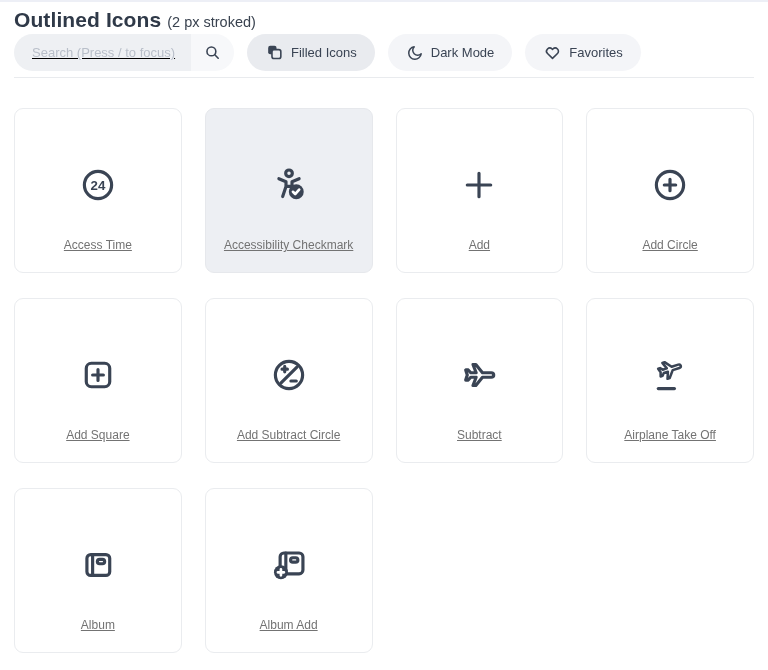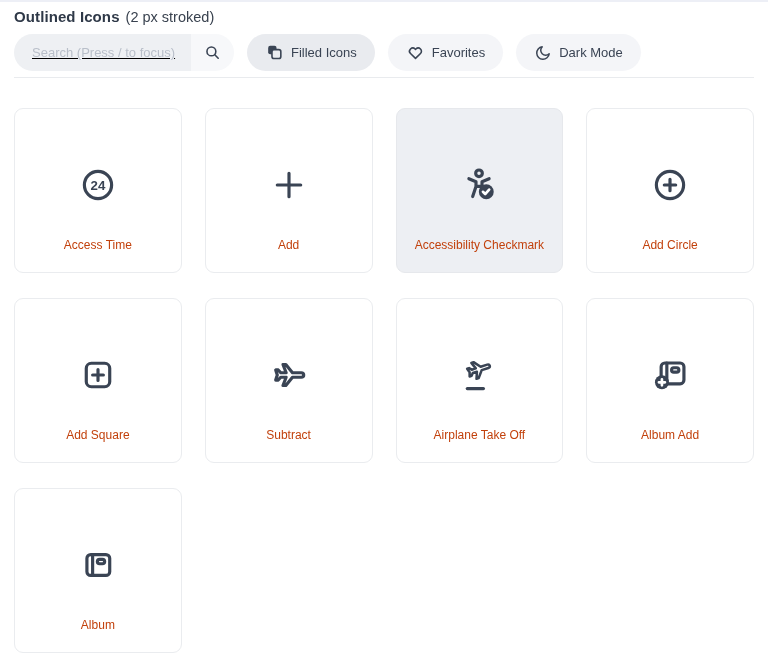--- a/index.html
+++ b/index.html
@@ -1,43 +1,43 @@
 <!DOCTYPE html>
 <html><head>
 <meta charset="utf-8">
 <style>
   * { margin:0; padding:0; box-sizing:border-box; }
   html,body { width:768px; height:670px; background:#ffffff; overflow:hidden;
     font-family:"Liberation Sans", sans-serif; }
   .top-strip { height:2px; background:#edeff6; }
   .header { padding:6px 14px 0; }
   .title-row { display:flex; align-items:baseline; gap:6px; height:20px; }
-  .page-title { font-size:15px; font-weight:bold; color:#2f3948; letter-spacing:.1px; }
+  .page-title { font-size:21px; font-weight:bold; color:#2f3948; letter-spacing:.1px; }
   .page-subtitle { font-size:14.5px; font-weight:normal; color:#39424f; }
   .controls-row { display:flex; align-items:center; gap:13px; margin-top:6px; }
   .search-wrap { display:flex; width:220px; height:37px; border-radius:18.5px; overflow:hidden;text-decoration:underline; }
   .search-input { flex:1; min-width:0; border:none; outline:none; background:#eef0f3;
     padding:0 4px 0 18px; font-size:13px; color:#3a4454; font-family:inherit; }
   .search-input::placeholder { color:#b9bfc9; }
   .search-btn { width:43px; border:none; background:#f7f8fa; display:flex;
     align-items:center; justify-content:center; cursor:pointer; }
   .pill { height:37px; border:none; border-radius:18.5px; display:flex; align-items:center;
     gap:7px; padding:0 18px; font-size:13px; color:#3a4454; font-family:inherit;
     cursor:pointer; background:#f4f5f8; white-space:nowrap; }
   .pill.active { background:#e9ebef; }
   .header-divider { border-bottom:1px solid #e9ebee; margin-top:6px; }
   .icon-grid { display:grid; grid-template-columns:repeat(4,1fr);
     column-gap:23px; row-gap:25px; padding:30px 14px 22px; }
   .card { height:165px; background:#ffffff; border:1px solid #eaecef; border-radius:9px;
     display:flex; flex-direction:column; align-items:center; cursor:pointer; }
   .card.highlighted { background:#edeff3; border-color:#e6e8ec; }
   .icon-wrap { flex:1; display:flex; align-items:center; justify-content:center;
     padding-top:22px; }
-  .card-label { font-size:12px; color:#c2410c; text-align:center; margin-bottom:20px;
-    padding:0 6px; }
+  .card-label { font-size:12px; color:#737373; text-align:center; margin-bottom:20px;
+    padding:0 6px;text-decoration:underline; }
   svg { display:block; }
 </style>
 </head>
 <body>
 
 <div class="top-strip"></div>
 
 <div class="header">
   <div class="title-row">
     <span class="page-title">Outlined Icons</span>
@@ -59,94 +59,106 @@
       <span>
         <svg viewBox="0 0 24 24" width="19" height="19" fill="none" stroke-linejoin="round">
           <rect x="4" y="3.6" width="10.6" height="10.6" rx="2.6" fill="#3a4454"></rect>
           <rect x="8.8" y="8.4" width="11.2" height="11.2" rx="2.6" fill="#e9ebef" stroke="#3a4454" stroke-width="2"></rect>
         </svg>
       </span>
       <span>Filled Icons</span>
     </button>
     <button class="pill">
       <span>
+        <svg viewBox="0 0 24 24" width="18" height="18" fill="none" stroke="#3a4454" stroke-width="2" stroke-linejoin="round">
+          <path d="M20.2 13.1 A8.3 8.3 0 1 1 10.9 3.8 a6.5 6.5 0 0 0 9.3 9.3 z"></path>
+        </svg>
+      </span>
+      <span>Dark Mode</span>
+    </button>
+    <button class="pill">
+      <span>
         <svg viewBox="0 0 24 24" width="19" height="19" fill="none" stroke="#3a4454" stroke-width="2" stroke-linejoin="round" stroke-linecap="round">
           <path d="M12 19.4 L5.7 13.3 a4.1 4.1 0 0 1 5.8 -5.8 l.5 .5 .5 -.5 a4.1 4.1 0 0 1 5.8 5.8 z"></path>
         </svg>
       </span>
       <span>Favorites</span>
     </button>
-    <button class="pill">
-      <span>
-        <svg viewBox="0 0 24 24" width="18" height="18" fill="none" stroke="#3a4454" stroke-width="2" stroke-linejoin="round">
-          <path d="M20.2 13.1 A8.3 8.3 0 1 1 10.9 3.8 a6.5 6.5 0 0 0 9.3 9.3 z"></path>
-        </svg>
-      </span>
-      <span>Dark Mode</span>
-    </button>
   </div>
   <div class="header-divider"></div>
 </div>
 
 <div class="icon-grid">
     <div class="card">
     <div class="icon-wrap">
       <span class="card-icon">
           <svg viewBox="0 0 24 24" width="38" height="38" fill="none" stroke="#3a4454" stroke-width="2" stroke-linecap="round" stroke-linejoin="round">
             <circle cx="12" cy="12" r="8.6"></circle>
             <text x="12" y="15" text-anchor="middle" font-size="8.4" font-weight="bold" fill="#3a4454" stroke="none" font-family="Liberation Sans, sans-serif">24</text>
           </svg>
         </span>
     </div>
     <div class="card-label">Access Time</div>
-  </div>
-    <div class="card">
-    <div class="icon-wrap">
-      <span class="card-icon">
-          <svg viewBox="0 0 24 24" width="38" height="38" fill="none" stroke="#3a4454" stroke-width="2" stroke-linecap="round" stroke-linejoin="round">
-            <path d="M12 4.6 V19.4 M4.6 12 H19.4"></path>
-          </svg>
-        </span>
-    </div>
-    <div class="card-label">Add</div>
   </div>
     <div class="card highlighted">
     <div class="icon-wrap">
       <span class="card-icon">
           <svg viewBox="0 0 24 24" width="38" height="38" fill="none" stroke="#3a4454" stroke-width="2" stroke-linecap="round" stroke-linejoin="round">
             <circle cx="12" cy="4.6" r="2.1"></circle>
             <path d="M5.6 8 L10.1 9.9 L10.1 12.9 L8 19.3 M18.4 8 L13.9 9.9 L13.9 12.9 L16 19.3 M10.1 12.9 L13.9 12.9"></path>
             <circle cx="16.6" cy="16.3" r="4.7" fill="#3a4454" stroke="none"></circle>
             <path d="M14.5 16.3 l1.4 1.4 2.5 -2.8" stroke="#ffffff" stroke-width="1.7"></path>
           </svg>
         </span>
     </div>
     <div class="card-label">Accessibility Checkmark</div>
   </div>
     <div class="card">
     <div class="icon-wrap">
       <span class="card-icon">
           <svg viewBox="0 0 24 24" width="38" height="38" fill="none" stroke="#3a4454" stroke-width="2" stroke-linecap="round" stroke-linejoin="round">
+            <path d="M12 4.6 V19.4 M4.6 12 H19.4"></path>
+          </svg>
+        </span>
+    </div>
+    <div class="card-label">Add</div>
+  </div>
+    <div class="card">
+    <div class="icon-wrap">
+      <span class="card-icon">
+          <svg viewBox="0 0 24 24" width="38" height="38" fill="none" stroke="#3a4454" stroke-width="2" stroke-linecap="round" stroke-linejoin="round">
             <circle cx="12" cy="12" r="8.6"></circle>
             <path d="M12 8.4 V15.6 M8.4 12 H15.6"></path>
           </svg>
         </span>
     </div>
     <div class="card-label">Add Circle</div>
   </div>
     <div class="card">
     <div class="icon-wrap">
       <span class="card-icon">
           <svg viewBox="0 0 24 24" width="38" height="38" fill="none" stroke="#3a4454" stroke-width="2" stroke-linecap="round" stroke-linejoin="round">
             <rect x="4.6" y="4.6" width="14.8" height="14.8" rx="3.2"></rect>
             <path d="M12 8.6 V15.4 M8.6 12 H15.4"></path>
           </svg>
         </span>
     </div>
     <div class="card-label">Add Square</div>
+  </div>
+    <div class="card">
+    <div class="icon-wrap">
+      <span class="card-icon">
+          <svg viewBox="0 0 24 24" width="38" height="38" fill="none" stroke="#3a4454" stroke-width="2" stroke-linecap="round" stroke-linejoin="round">
+            <circle cx="12" cy="12" r="8.6"></circle>
+            <path d="M7 17 L17 7"></path>
+            <path d="M9.3 6.6 v3.4 M7.6 8.3 h3.4 M13.2 15.8 h3.4"></path>
+          </svg>
+        </span>
+    </div>
+    <div class="card-label">Add Subtract Circle</div>
   </div>
     <div class="card">
     <div class="icon-wrap">
       <span class="card-icon">
           <svg viewBox="0 0 24 24" width="38" height="38" fill="none" stroke="#3a4454" stroke-width="2" stroke-linecap="round" stroke-linejoin="round">
             <path d="M21.3 12 c0 .85 -.65 1.4 -1.6 1.4 H14.2 L10 18.6 H8.2 L10.2 13.4 H6.8 L5.2 15.2 H3.6 L4.6 12 L3.6 8.8 H5.2 L6.8 10.6 H10.2 L8.2 5.4 H10 L14.2 10.6 H19.7 c.95 0 1.6 .55 1.6 1.4 Z"></path>
           </svg>
         </span>
     </div>
     <div class="card-label">Subtract</div>
@@ -156,42 +168,42 @@
       <span class="card-icon">
           <svg viewBox="0 0 24 24" width="38" height="38" fill="none" stroke="#3a4454" stroke-width="2" stroke-linecap="round" stroke-linejoin="round">
             <g transform="rotate(-18 12 10)">
               <path transform="translate(2.6 -1.2) scale(0.8)" d="M21.3 12 c0 .85 -.65 1.4 -1.6 1.4 H14.2 L10 18.6 H8.2 L10.2 13.4 H6.8 L5.2 15.2 H3.6 L4.6 12 L3.6 8.8 H5.2 L6.8 10.6 H10.2 L8.2 5.4 H10 L14.2 10.6 H19.7 c.95 0 1.6 .55 1.6 1.4 Z"></path>
             </g>
             <path d="M4.6 20.6 H14.8"></path>
           </svg>
         </span>
     </div>
     <div class="card-label">Airplane Take Off</div>
+  </div>
+    <div class="card">
+    <div class="icon-wrap">
+      <span class="card-icon">
+          <svg viewBox="0 0 24 24" width="38" height="38" fill="none" stroke="#3a4454" stroke-width="2" stroke-linecap="round" stroke-linejoin="round">
+            <rect x="5" y="5.4" width="14.4" height="13.2" rx="2.4"></rect>
+            <path d="M8.6 5.4 V18.6"></path>
+            <rect x="11.6" y="8.4" width="4.6" height="2.8" rx="1.4"></rect>
+          </svg>
+        </span>
+    </div>
+    <div class="card-label">Album</div>
   </div>
     <div class="card">
     <div class="icon-wrap">
       <span class="card-icon">
           <svg viewBox="0 0 24 24" width="38" height="38" fill="none" stroke="#3a4454" stroke-width="2" stroke-linecap="round" stroke-linejoin="round">
             <g transform="translate(1.4 -1)">
               <rect x="5" y="5.4" width="14.4" height="13.2" rx="2.4"></rect>
               <path d="M8.6 5.4 V18.6"></path>
               <rect x="11.6" y="8.4" width="4.6" height="2.8" rx="1.4"></rect>
             </g>
             <circle cx="6.9" cy="16.6" r="4.4" fill="#3a4454" stroke="none"></circle>
             <path d="M6.9 14.7 v3.8 M5 16.6 h3.8" stroke="#ffffff" stroke-width="1.7"></path>
           </svg>
         </span>
     </div>
     <div class="card-label">Album Add</div>
   </div>
-    <div class="card">
-    <div class="icon-wrap">
-      <span class="card-icon">
-          <svg viewBox="0 0 24 24" width="38" height="38" fill="none" stroke="#3a4454" stroke-width="2" stroke-linecap="round" stroke-linejoin="round">
-            <rect x="5" y="5.4" width="14.4" height="13.2" rx="2.4"></rect>
-            <path d="M8.6 5.4 V18.6"></path>
-            <rect x="11.6" y="8.4" width="4.6" height="2.8" rx="1.4"></rect>
-          </svg>
-        </span>
-    </div>
-    <div class="card-label">Album</div>
-  </div>
   </div>
 
 </body></html>

